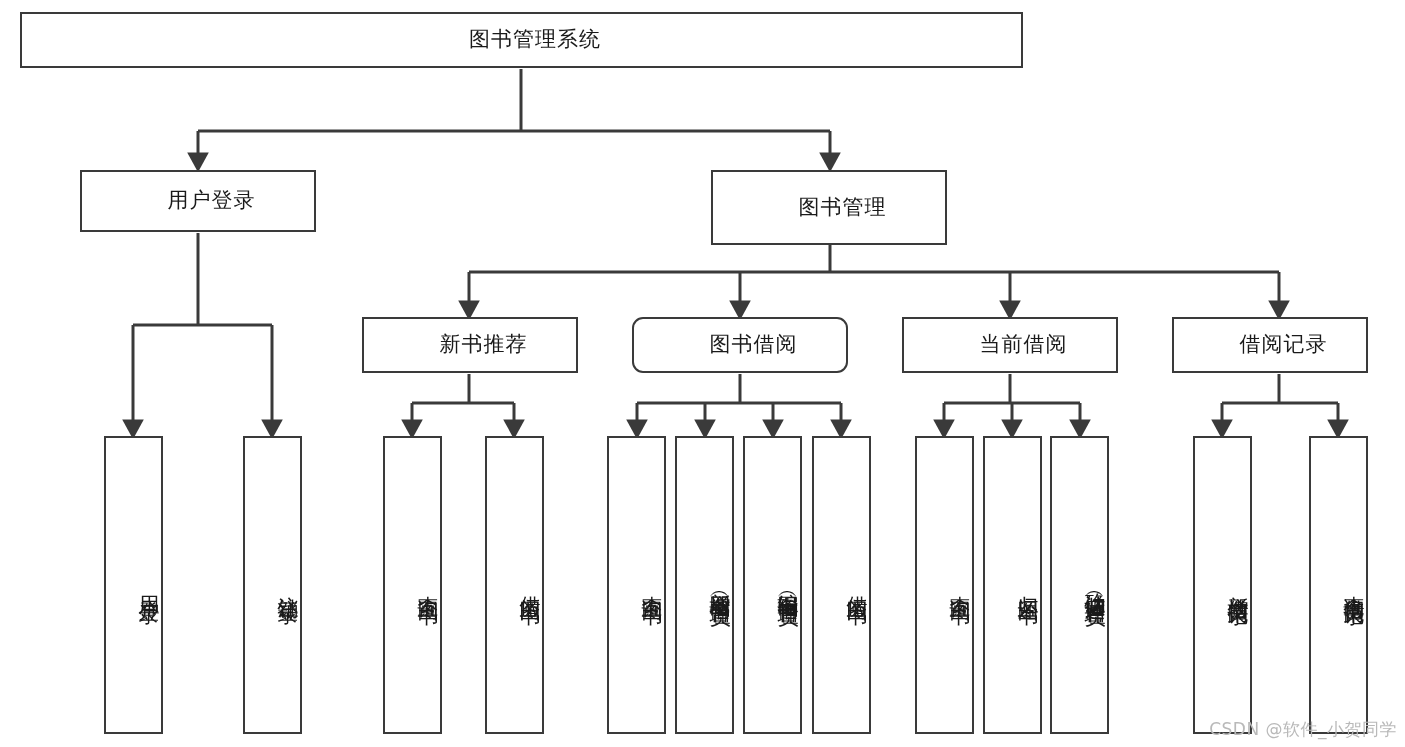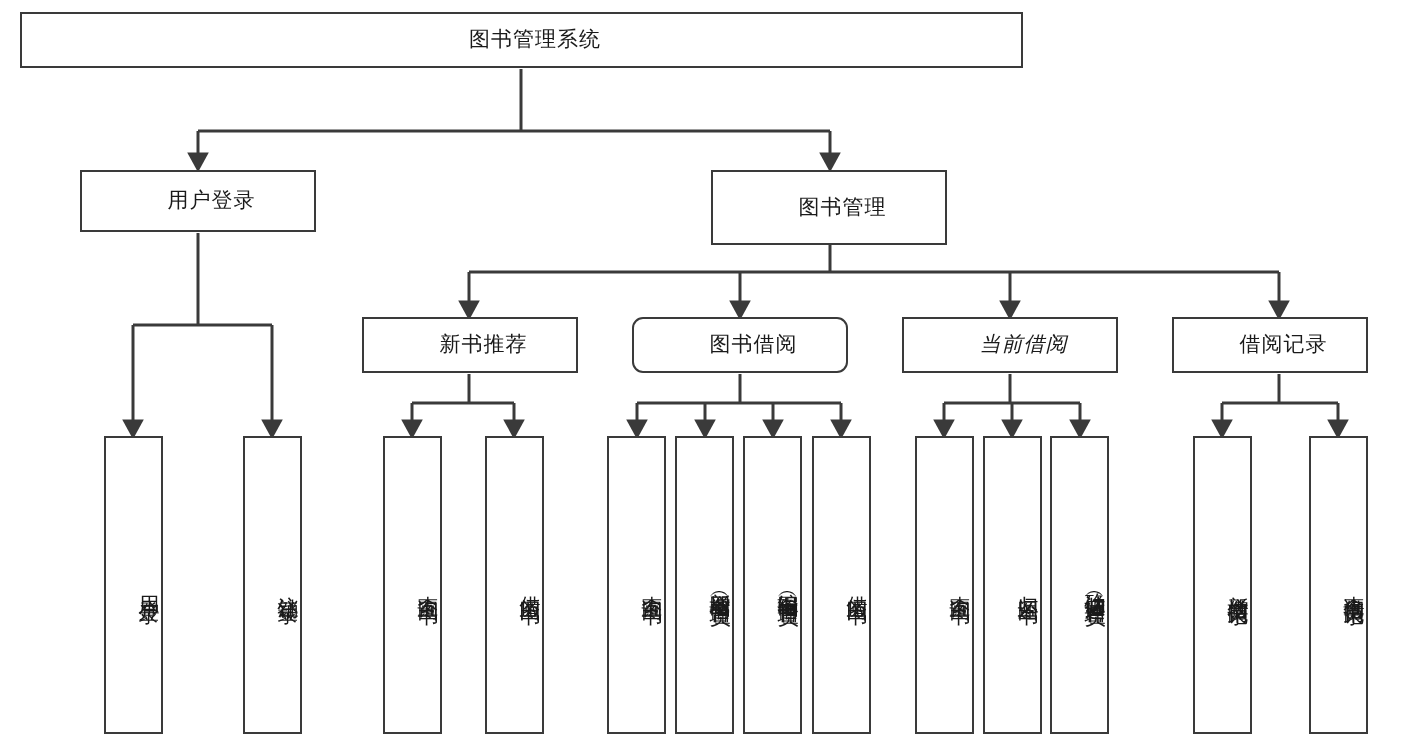--- a/index.html
+++ b/index.html
@@ -127,21 +127,21 @@
     </g>
   </svg>
 
   <div class="node horiz" style="left:20px; top:12px; width:1003px; height:56px;">图书管理系统</div>
 
   <div class="node horiz" style="left:80px; top:170px; width:236px; height:62px;">用户登录</div>
   <div class="node horiz" style="left:711px; top:170px; width:236px; height:75px;">图书管理</div>
 
   <div class="node horiz" style="left:362px; top:317px; width:216px; height:56px;">新书推荐</div>
   <div class="node horiz" style="left:632px; top:317px; width:216px; height:56px;border-radius:11px;">图书借阅</div>
-  <div class="node horiz" style="left:902px; top:317px; width:216px; height:56px;font-style:italic;">当前借阅</div>
+  <div class="node horiz" style="left:902px; top:317px; width:216px; height:56px;">当前借阅</div>
   <div class="node horiz" style="left:1172px; top:317px; width:196px; height:56px;text-align:right;">借阅记录</div>
 
   <div class="node vert" style="left:104px; top:436px; width:59px; height:298px;">
     <span class="vlabel">用户登录</span>
   </div>
   <div class="node vert" style="left:243px; top:436px; width:59px; height:298px;">
     <span class="vlabel">注销登录</span>
   </div>
 
   <div class="node vert" style="left:383px; top:436px; width:59px; height:298px;">
@@ -174,13 +174,14 @@
     <span class="vlabel">确认归还（管理员）</span>
   </div>
 
   <div class="node vert tall" style="left:1193px; top:436px; width:59px; height:298px;">
     <span class="vlabel">新增借阅记录</span>
   </div>
   <div class="node vert tall" style="left:1309px; top:436px; width:59px; height:298px;">
     <span class="vlabel">查询借阅记录</span>
   </div>
 
+  <div id="watermark">CSDN @软件_小贺同学</div>
 </div>
 
 </body></html>

